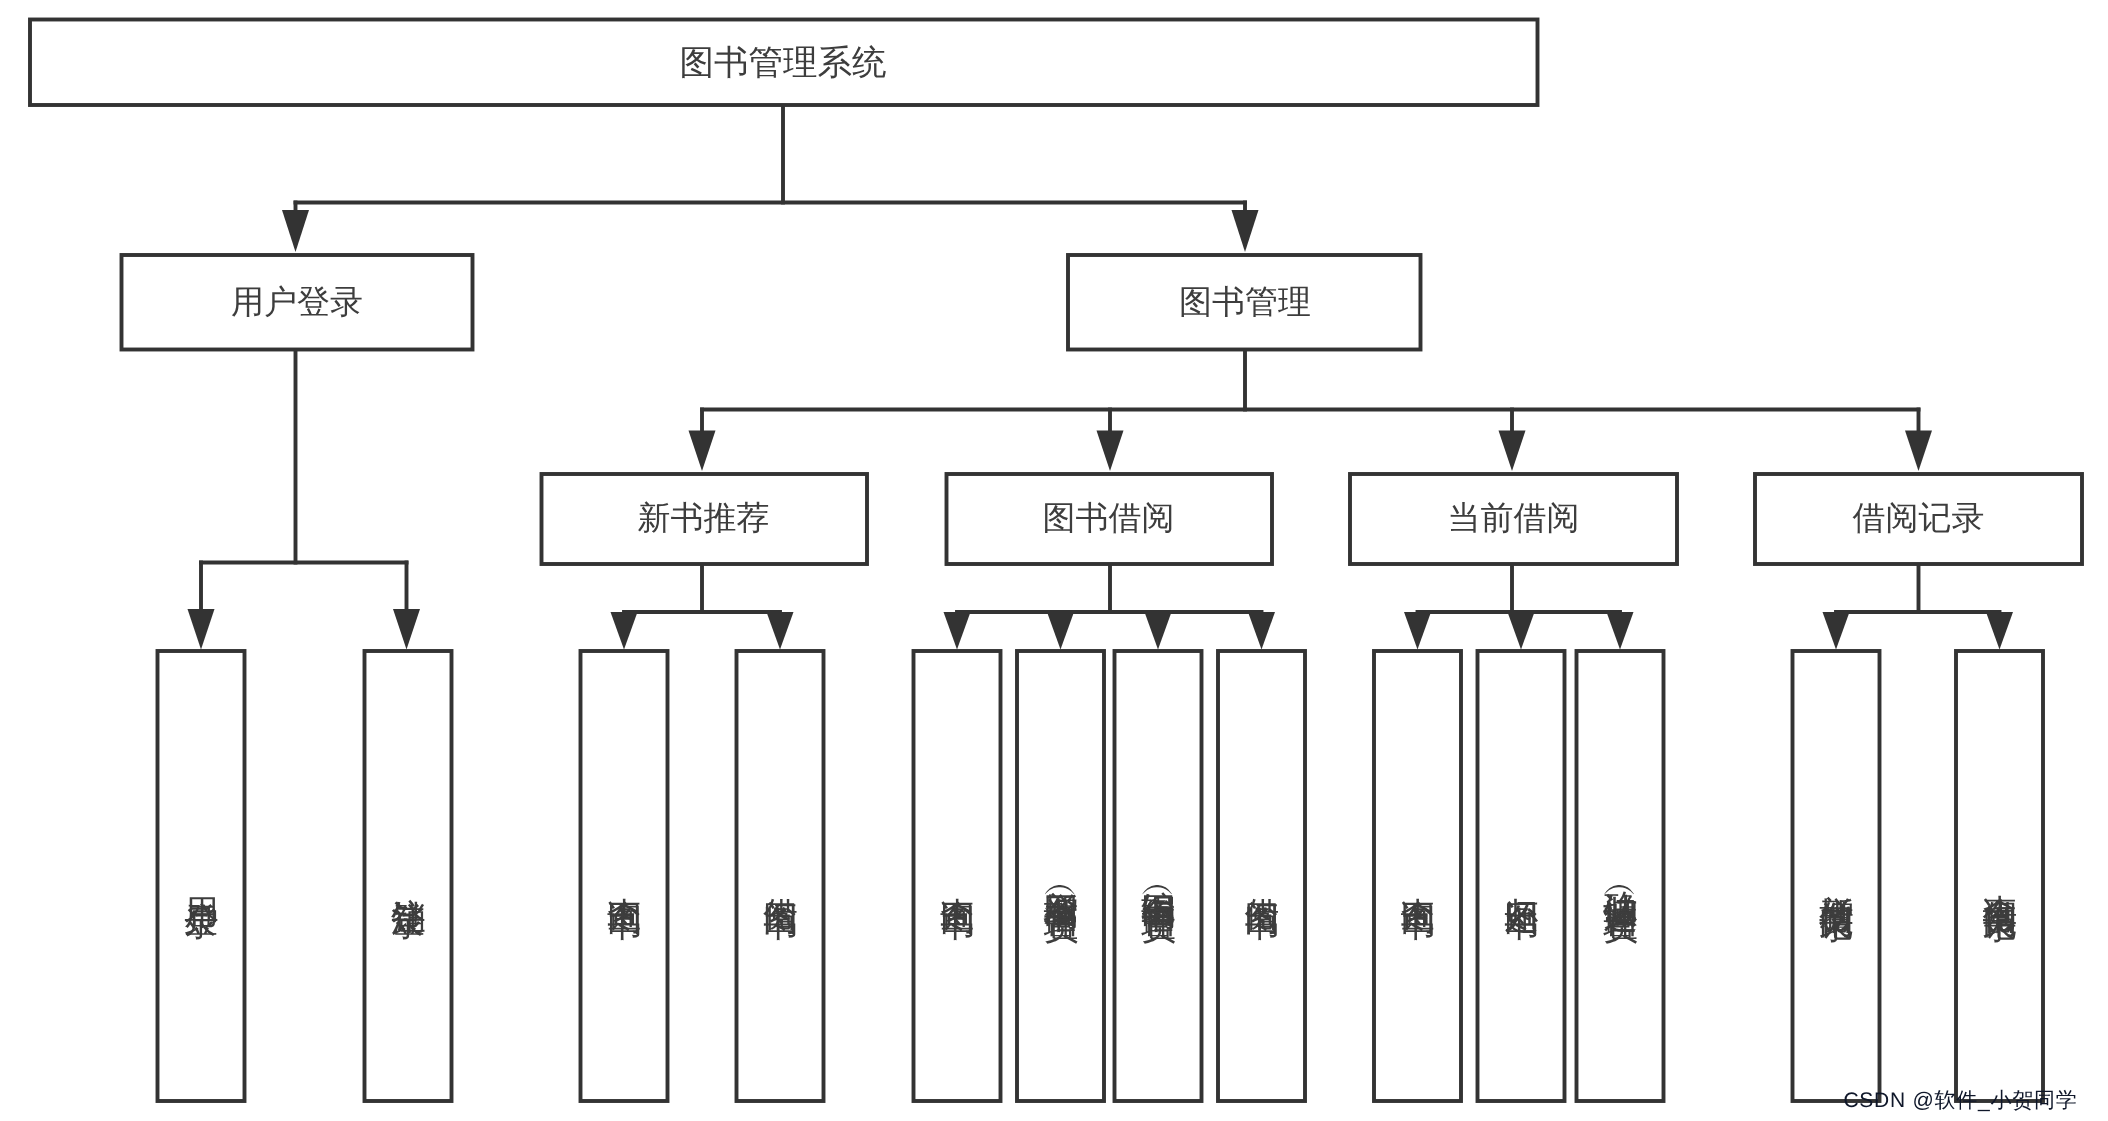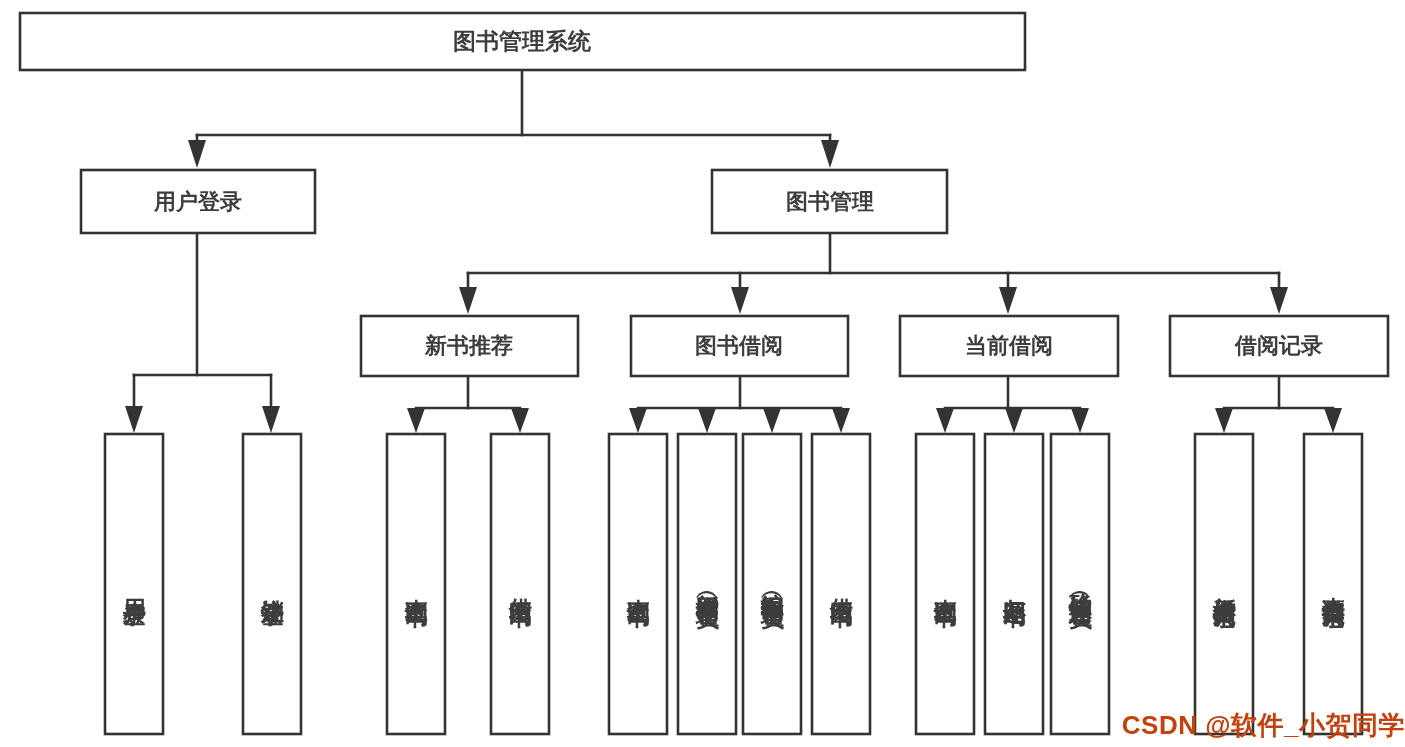--- a/index.html
+++ b/index.html
@@ -10,21 +10,20 @@
   body {
     width: 1405px;
     height: 747px;
     font-family: "Liberation Sans", "DejaVu Sans", sans-serif;
     overflow: hidden;
   }
   #diagram-root {
     position: relative;
     width: 1405px;
     height: 747px;
-    font-weight: bold;
   }
   svg#diagram-svg {
     position: absolute;
     top: 0;
     left: 0;
     width: 1405px;
     height: 747px;
   }
   .node-box {
     fill: #ffffff;
@@ -62,25 +61,25 @@
     font-family: "Liberation Sans", "DejaVu Sans", sans-serif;
     font-size: 23px;
     line-height: 1.12;
     letter-spacing: 2px;
     color: #3d3d3d;
     white-space: nowrap;
     pointer-events: none;
   }
   .watermark {
     position: absolute;
-    right: 0;
+    right: 20px;
     bottom: 4px;
     font-family: "Liberation Sans", "DejaVu Sans", sans-serif;
-    font-size: 26px;
-    color: #c2410c;
+    font-size: 14px;
+    color: #0f172a;
     letter-spacing: 0.5px;
     white-space: nowrap;
   }
 </style>
 </head>
 <body>
 
 <div id="diagram-root">
 
   <svg id="diagram-svg" viewBox="0 0 1405 747">

